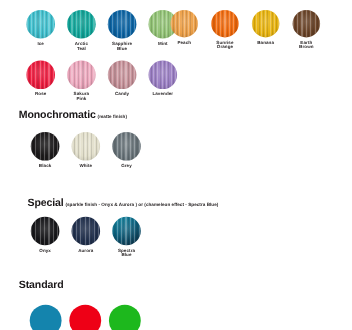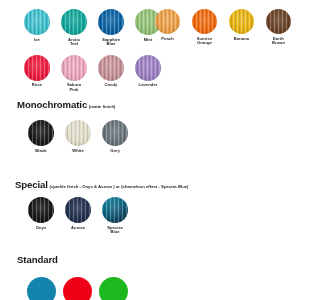--- a/index.html
+++ b/index.html
@@ -150,21 +150,21 @@
         <div class="dot tex" style="width:26px;height:26px;background-color:#e2dfcb;"></div>
         <div class="label">White</div>
       </div>
       <div class="cell" style="width:26px;">
         <div class="dot tex" style="width:26px;height:26px;background-color:#6a757b;"></div>
         <div class="label">Grey</div>
       </div>
     </div>
   </div>
 
-  <div class="heading" style="left:15px;top:179px;">
+  <div class="heading" style="left:25px;top:179px;">
     <span class="h-main">Special</span>
     <span class="h-sub">(sparkle finish - Onyx &amp; Aurora ) or (chameleon effect - Spectra Blue)</span>
   </div>
   <div class="group" style="left:28px;top:197px;">
     <div class="row" style="gap:11px;">
       <div class="cell" style="width:26px;">
         <div class="dot tex" style="width:26px;height:26px;background-color:#17171a;"></div>
         <div class="label">Onyx</div>
       </div>
       <div class="cell" style="width:26px;">

